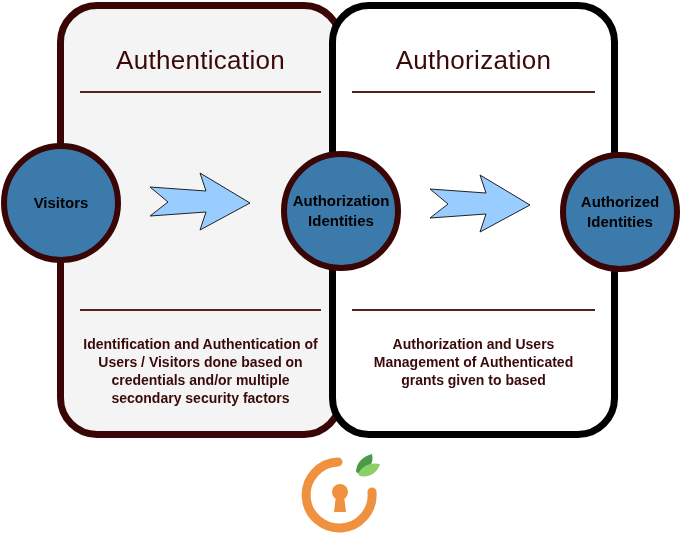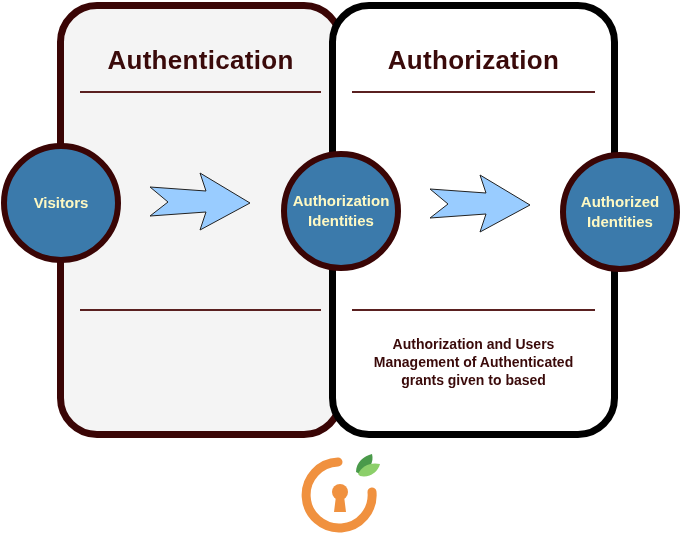--- a/index.html
+++ b/index.html
@@ -4,43 +4,49 @@
   <style>
     html, body { margin: 0; padding: 0; background: #ffffff; }
     body { width: 682px; height: 540px; position: relative; overflow: hidden;
            font-family: "Liberation Sans", "DejaVu Sans", sans-serif; }
     .box { position: absolute; box-sizing: border-box; border-radius: 40px; }
     .box-auth { left: 57px; top: 2px; width: 287px; height: 436px;
                 border: 7px solid #3a0505; background: #f4f4f4; }
     .box-authz { left: 329px; top: 2px; width: 289px; height: 436px;
                  border: 7px solid #000000; background: #ffffff; }
     .title { position: absolute; top: 36px; left: 0; right: 0; text-align: center;
-             font-weight: bold; font-size: 26px; color: #3a0a0a; letter-spacing: 0.3px; }
+             font-weight: normal; font-size: 26px; color: #3a0a0a; letter-spacing: 0.3px; }
     .rule { position: absolute; left: 16px; right: 16px; height: 2px; background: #5a2020; }
     .rule-top { top: 82px; }
     .rule-bot { top: 300px; }
     .desc { position: absolute; top: 326px; left: 6px; right: 6px; text-align: center;
             font-weight: bold; font-size: 14px; line-height: 18px; color: #3a0a0a; }
     .circle { position: absolute; box-sizing: border-box; width: 120px; height: 120px;
               border-radius: 50%; border: 6px solid #3a0505; background: #3b7aab;
               display: flex; align-items: center; justify-content: center; text-align: center;
-              color: #fef9c3; font-weight: bold; font-size: 15px; line-height: 20px; }
+              color: #000000; font-weight: bold; font-size: 15px; line-height: 20px; }
     .c-visitors { left: 1px; top: 143px; }
     .c-authn { left: 281px; top: 151px; }
     .c-authz { left: 560px; top: 152px; justify-content: center; }
     .arrow { position: absolute; }
     .logo { position: absolute; left: 298px; top: 452px; }
   </style>
 </head>
 <body>
 
 <div class="box box-auth">
   <div class="title">Authentication</div>
   <div class="rule rule-top"></div>
   <div class="rule rule-bot"></div>
+  <div class="desc">
+    <div>Identification and Authentication of</div>
+    <div>Users / Visitors done based on</div>
+    <div>credentials and/or multiple</div>
+    <div>secondary security factors</div>
+  </div>
 </div>
 
 <div class="box box-authz">
   <div class="title">Authorization</div>
   <div class="rule rule-top"></div>
   <div class="rule rule-bot"></div>
   <div class="desc">
     <div>Authorization and Users</div>
     <div>Management of Authenticated</div>
     <div>grants given to based</div>

